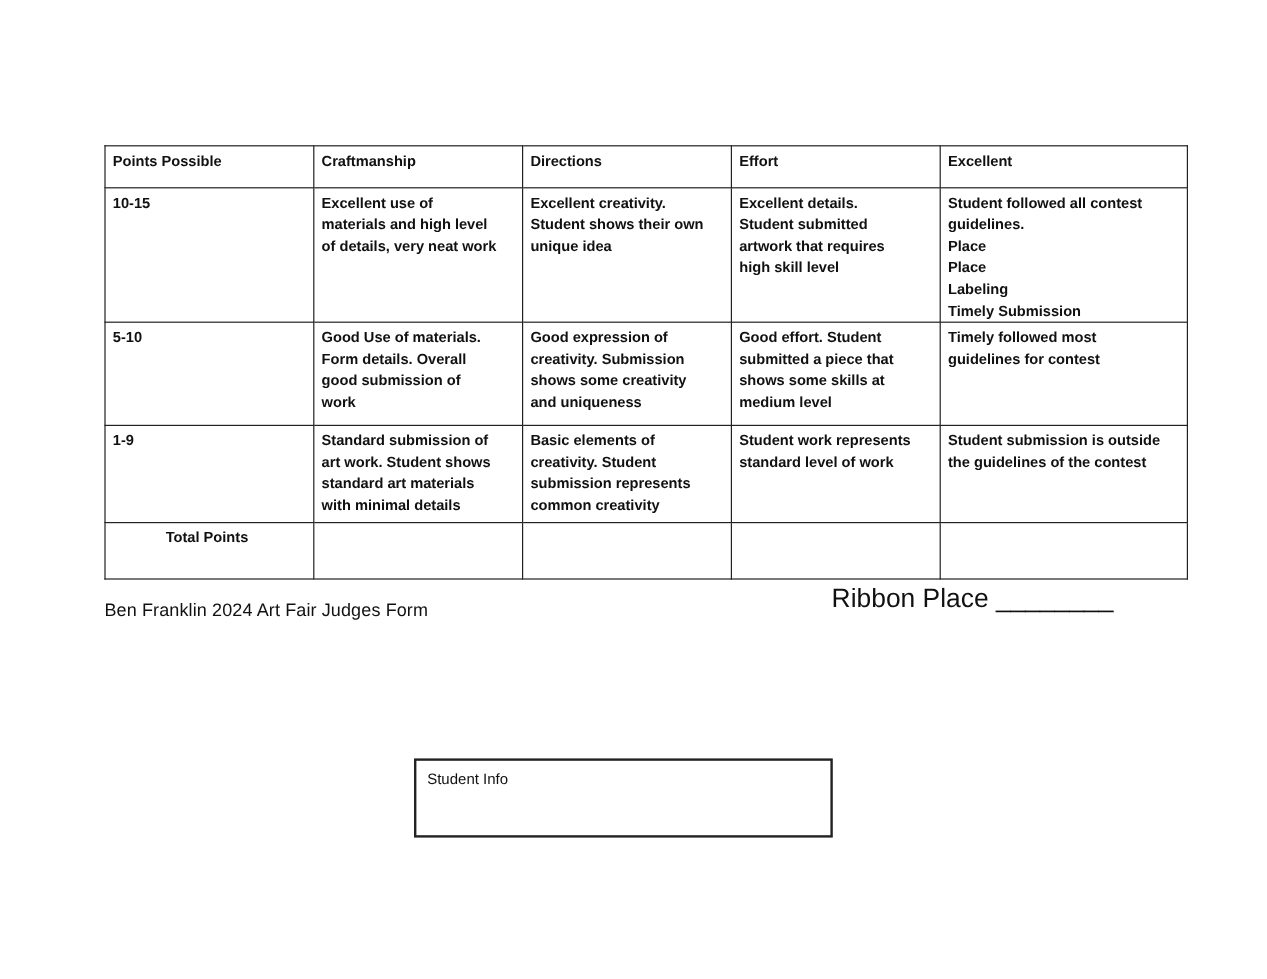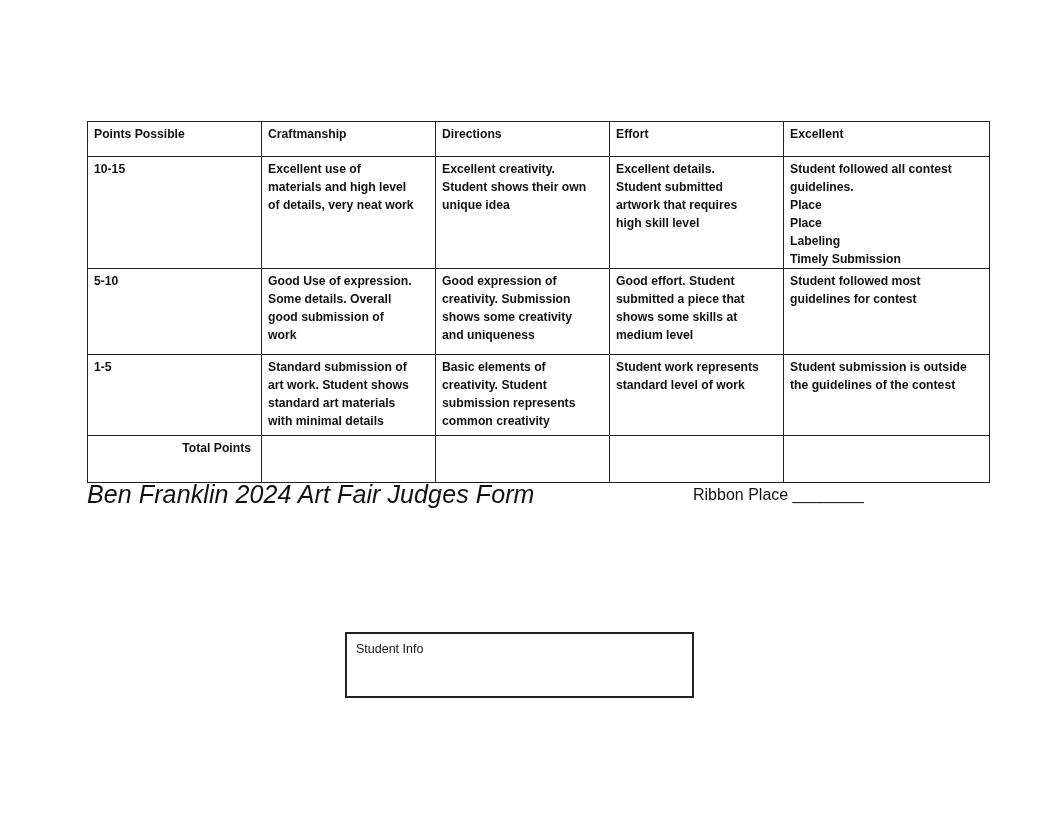--- a/index.html
+++ b/index.html
@@ -15,25 +15,25 @@
     .rubric col.c0 { width: 174px; }
     .rubric col.c1 { width: 174px; }
     .rubric col.c2 { width: 174px; }
     .rubric col.c3 { width: 174px; }
     .rubric col.c4 { width: 206px; }
     tr.hdr { height: 35px; }
     tr.r1 { height: 110px; }
     tr.r2 { height: 86px; margin-top: 28px; }
     tr.r3 { height: 81px; }
     tr.tot { height: 47px; }
-    td.total-label { text-align: right; padding-right: 10px; }
+    td.total-label { text-align: center; padding-right: 10px; }
     .line { display: block; }
-    .footer-title { position: absolute; left: 87px; top: 480px; font-size: 25px;
-                    letter-spacing: 0.1px; font-style: italic; }
-    .ribbon { position: absolute; left: 693px; top: 486px; font-size: 16px; }
+    .footer-title { position: absolute; left: 87px; top: 500px; font-size: 15px;
+                    letter-spacing: 0.1px; }
+    .ribbon { position: absolute; left: 693px; top: 486px; font-size: 22px; }
     .student-box { position: absolute; left: 345px; top: 632px; width: 345px; height: 62px;
                    border: 2px solid #222; }
     .student-label { position: absolute; left: 9px; top: 8px; font-size: 12.5px; }
   </style>
 </head>
 <body>
 
 <table class="rubric">
   <colgroup>
     <col class="c0">
@@ -58,27 +58,27 @@
     <td>
       <span class="line">Student followed all contest guidelines.</span>
       <span class="line">Place</span>
       <span class="line">Place</span>
       <span class="line">Labeling</span>
       <span class="line">Timely Submission</span>
     </td>
   </tr>
   <tr class="r2">
     <td>5-10</td>
-    <td>Good Use of expression. Some details. Overall good submission of work</td>
+    <td>Good Use of materials. Form details. Overall good submission of work</td>
     <td>Good expression of creativity. Submission shows some creativity and uniqueness</td>
     <td>Good effort. Student submitted a piece that shows some skills at medium level</td>
-    <td>Student followed most guidelines for contest</td>
+    <td>Timely followed most guidelines for contest</td>
   </tr>
   <tr class="r3">
-    <td>1-5</td>
+    <td>1-9</td>
     <td>Standard submission of art work. Student shows standard art materials with minimal details</td>
     <td>Basic elements of creativity. Student submission represents common creativity</td>
     <td>Student work represents standard level of work</td>
     <td>Student submission is outside the guidelines of the contest</td>
   </tr>
   <tr class="tot">
     <td class="total-label">Total Points</td>
     <td></td>
     <td></td>
     <td></td>

